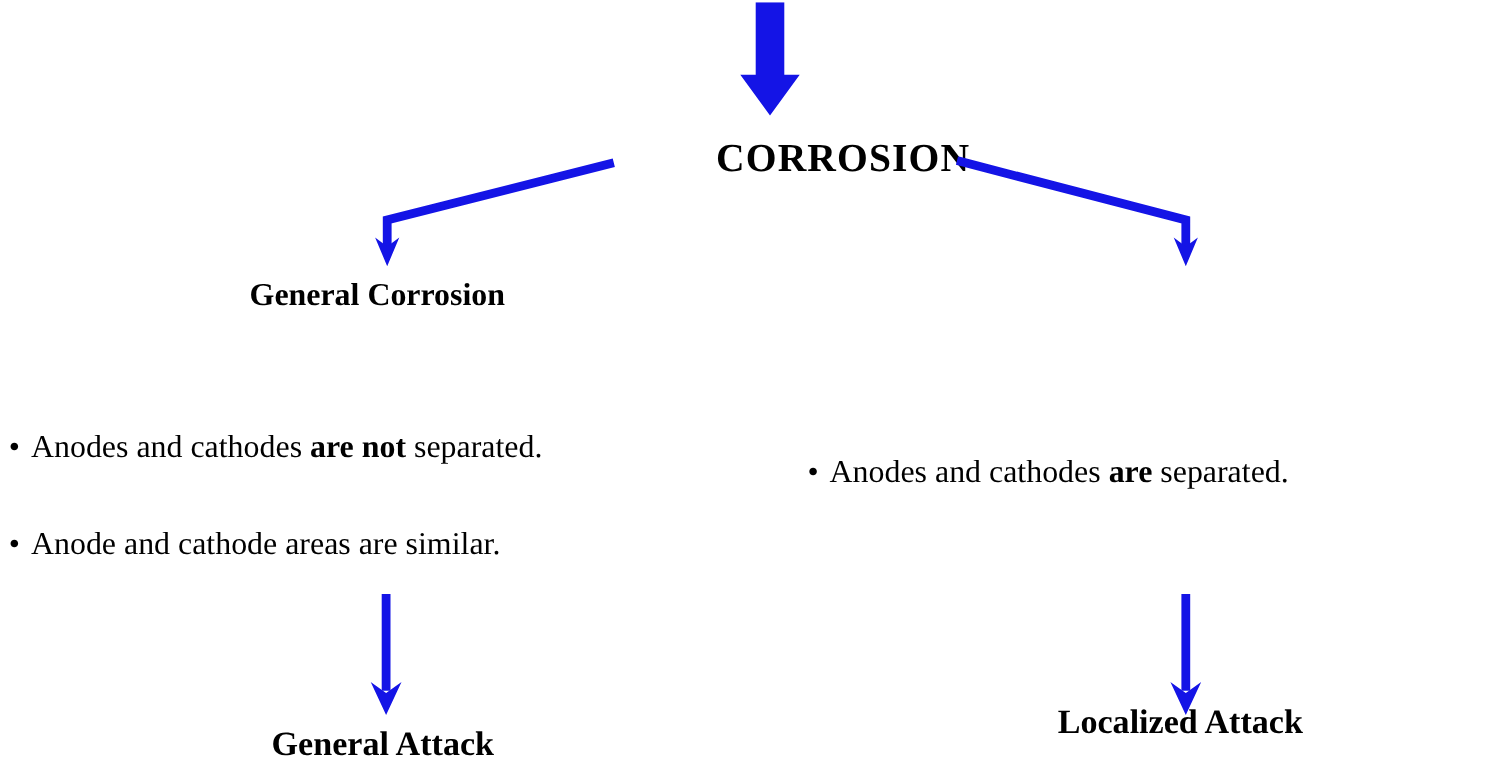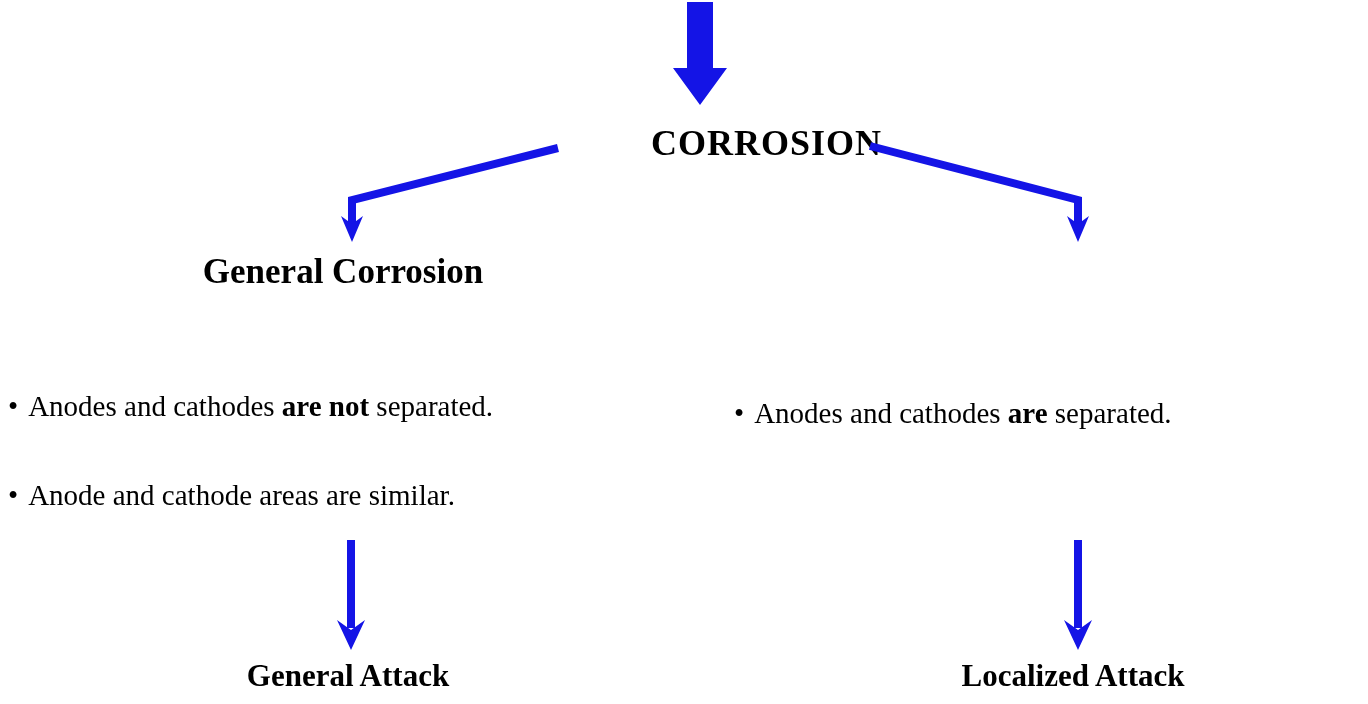--- a/index.html
+++ b/index.html
@@ -16,21 +16,21 @@
   }
   .abs { position: absolute; }
   .title {
     font-weight: bold;
     font-size: 36px;
     letter-spacing: 1px;
     text-align: right;
   }
   .heading {
     font-weight: bold;
-    font-size: 35px;
+    font-size: 29px;
     text-align: center;
   }
   .result {
     font-weight: bold;
     font-size: 31px;
     text-align: center;
   }
   .bullet {
     font-size: 29px;
     white-space: nowrap;
@@ -62,29 +62,29 @@
 
   <div class="abs heading" style="left:168px; top:252px; width:350px;">General Corrosion</div>
 
   <div class="abs bullet" style="left:8px; top:390px;">
     <span class="marker">•</span><span>Anodes and cathodes </span><b>are not</b><span> separated.</span>
   </div>
   <div class="abs bullet" style="left:8px; top:479px;">
     <span class="marker">•</span><span>Anode and cathode areas are similar.</span><b></b><span></span>
   </div>
 
-  <div class="abs bullet" style="left:734px; top:397px;">
+  <div class="abs bullet" style="left:734px; top:413px;">
     <span class="marker">•</span><span>Anodes and cathodes </span><b>are</b><span> separated.</span>
   </div>
 
   <svg class="abs" style="left:329px; top:538px;" width="44" height="114" viewBox="0 0 44 114">
     <path class="arrow-stroke" stroke-width="8" d="M22,2 L22,90"></path>
     <polygon class="arrow-fill" points="22,112 8,82 22,92 36,82"></polygon>
   </svg>
   <svg class="abs" style="left:1056px; top:538px;" width="44" height="114" viewBox="0 0 44 114">
     <path class="arrow-stroke" stroke-width="8" d="M22,2 L22,90"></path>
     <polygon class="arrow-fill" points="22,112 8,82 22,92 36,82"></polygon>
   </svg>
 
   <div class="abs result" style="left:198px; top:658px; width:300px;">General Attack</div>
-  <div class="abs result" style="left:923px; top:658px; width:300px;">Localized Attack</div>
+  <div class="abs result" style="left:923px; top:638px; width:300px;">Localized Attack</div>
 
 </div>
 
 </body></html>

